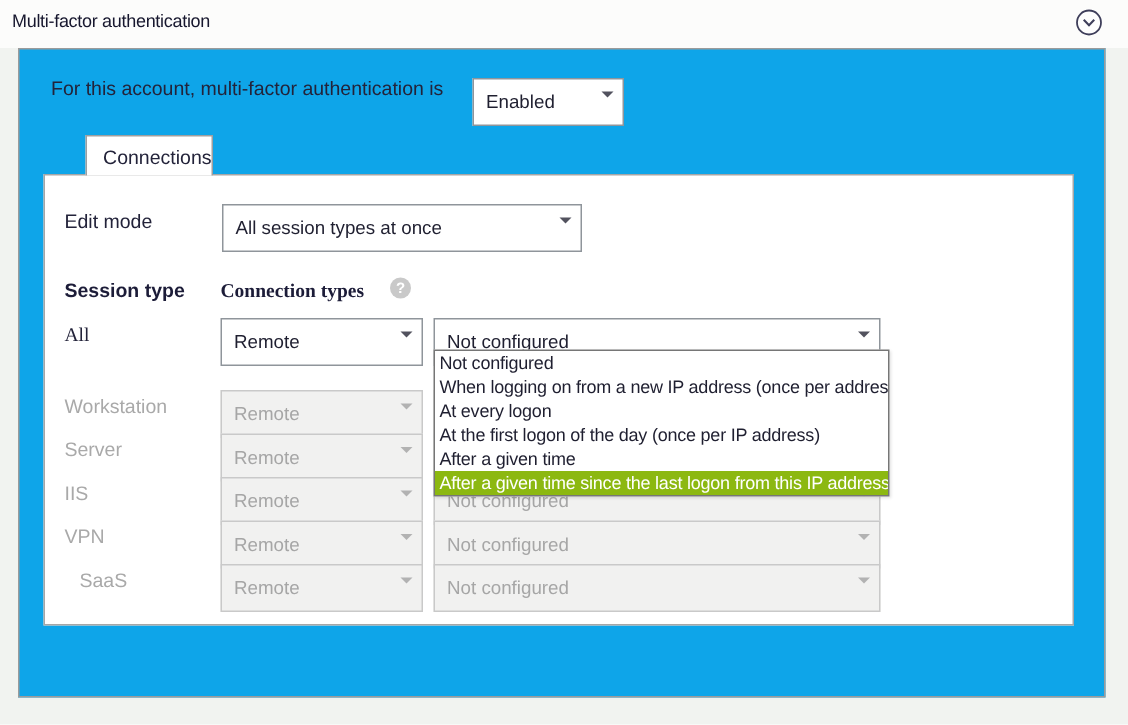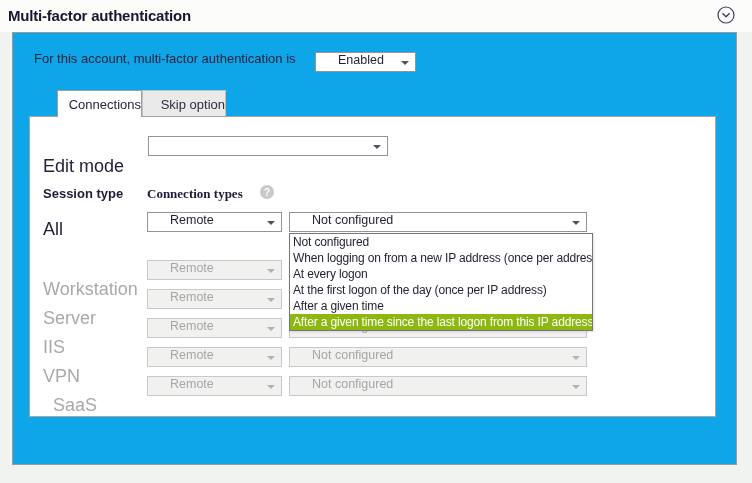--- a/index.html
+++ b/index.html
@@ -6,35 +6,35 @@
   html,body { width:752px; height:483px; }
   body {
     position:relative;
     background:#f1f3f0;
     font-family:"Liberation Sans", sans-serif;
     overflow:hidden;
   }
   .top-strip { position:absolute; left:0; top:0; width:752px; height:32px; background:#fcfcfb; }
   .page-title {
     position:absolute; left:8px; top:7px;
-    font-size:15px; font-weight:bold; color:#17172e; letter-spacing:-0.2px;
+    font-size:12px; font-weight:normal; color:#17172e; letter-spacing:-0.2px;
   }
   .collapse-btn { position:absolute; left:716px; top:5px; width:20px; height:20px; cursor:pointer; }
 
   .panel {
     position:absolute; left:12px; top:32px; width:725px; height:433px;
     background:#0ea5e9; border:1px solid #9b9b9b;
   }
   .acct-label { position:absolute; left:21px; top:18px; font-size:13px; color:#23233a; }
 
   
   .dd {
-    position:absolute; height:20px; background:#fff;
-    border:1px solid #8f959b; display:flex; align-items:flex-start;
-    padding:0 18px 0 22px; font-size:12.5px; color:#1f1f30;
+    position:absolute; height:32px; background:#fff;
+    border:1px solid #8f959b; display:flex; align-items:center;
+    padding:0 18px 0 8px; font-size:12.5px; color:#1f1f30;
     white-space:nowrap; overflow:hidden; cursor:default;
   }
   .dd .arrow {
     position:absolute; right:6px; top:8px; width:0; height:0;
     border-left:4px solid transparent; border-right:4px solid transparent;
     border-top:4px solid #52525e;
   }
   .dd.disabled { background:#f1f1f0; border-color:#c9c9c9; color:#a6a6a6; }
   .dd.disabled .arrow { border-top-color:#b2b2b2; }
 
@@ -49,21 +49,21 @@
   }
   .tab.inactive {
     left:101px; top:57px; width:84px; background:#e9eae9;
     border:1px solid #c2c2c2; border-bottom:none; z-index:0; color:#2e2e40;
   }
   .tabpanel {
     position:absolute; left:16px; top:83px; width:687px; height:301px;
     background:#fff; border:1px solid #a6a6a6; z-index:1;
   }
 
-  .lbl { position:absolute; font-size:18px; color:#23233a; white-space:nowrap;margin-top:16px; }
+  .lbl { position:absolute; font-size:13px; color:#23233a; white-space:nowrap; }
   .lbl.dim { color:#a9a9a9; }
   .colhead { position:absolute; font-size:13px; font-weight:bold; color:#1c1c38; white-space:nowrap; }
 
   .help-icon {
     position:absolute; left:230px; top:68px; width:14px; height:14px;
     background:#c9c9c9; border-radius:50%; color:#fff; font-size:10px; font-weight:bold;
     display:flex; align-items:center; justify-content:center; cursor:pointer;
   }
 
   
@@ -95,39 +95,37 @@
 
   <div class="acct-label">For this account, multi-factor authentication is</div>
   <div class="dd" style="left:302px; top:19px; width:101px;">
     <span>Enabled</span>
     <span class="arrow"></span>
   </div>
 
   <div class="tab active">
     <span>Connections</span>
   </div>
-  <div class="tab inactive">
-    <span>Skip option</span>
-  </div>
 
   <div class="tabpanel">
 
     <div class="lbl" style="left:13px; top:23px;">Edit mode</div>
     <div class="dd" style="left:118px; top:19px; width:240px;">
+      <span>All session types at once</span>
       <span class="arrow"></span>
     </div>
 
     <div class="colhead" style="left:13px; top:69px;">Session type</div>
     <div class="colhead" style="left:117px; top:69px;font-family:Liberation Serif, serif;">Connection types</div>
     <div class="help-icon">
       <span>?</span>
     </div>
 
     <div>
-      <div class="lbl" style="left:13px; top:86px;">All</div>
+      <div class="lbl" style="left:13px; top:98px;font-family:Liberation Serif, serif;">All</div>
       <div class="dd" style="left:117px; top:95px; width:135px;">
         <span>Remote</span>
         <span class="arrow"></span>
       </div>
       <div class="dd" style="left:259px; top:95px; width:298px;">
         <span>Not configured</span>
         <span class="arrow"></span>
       </div>
     </div>
 

